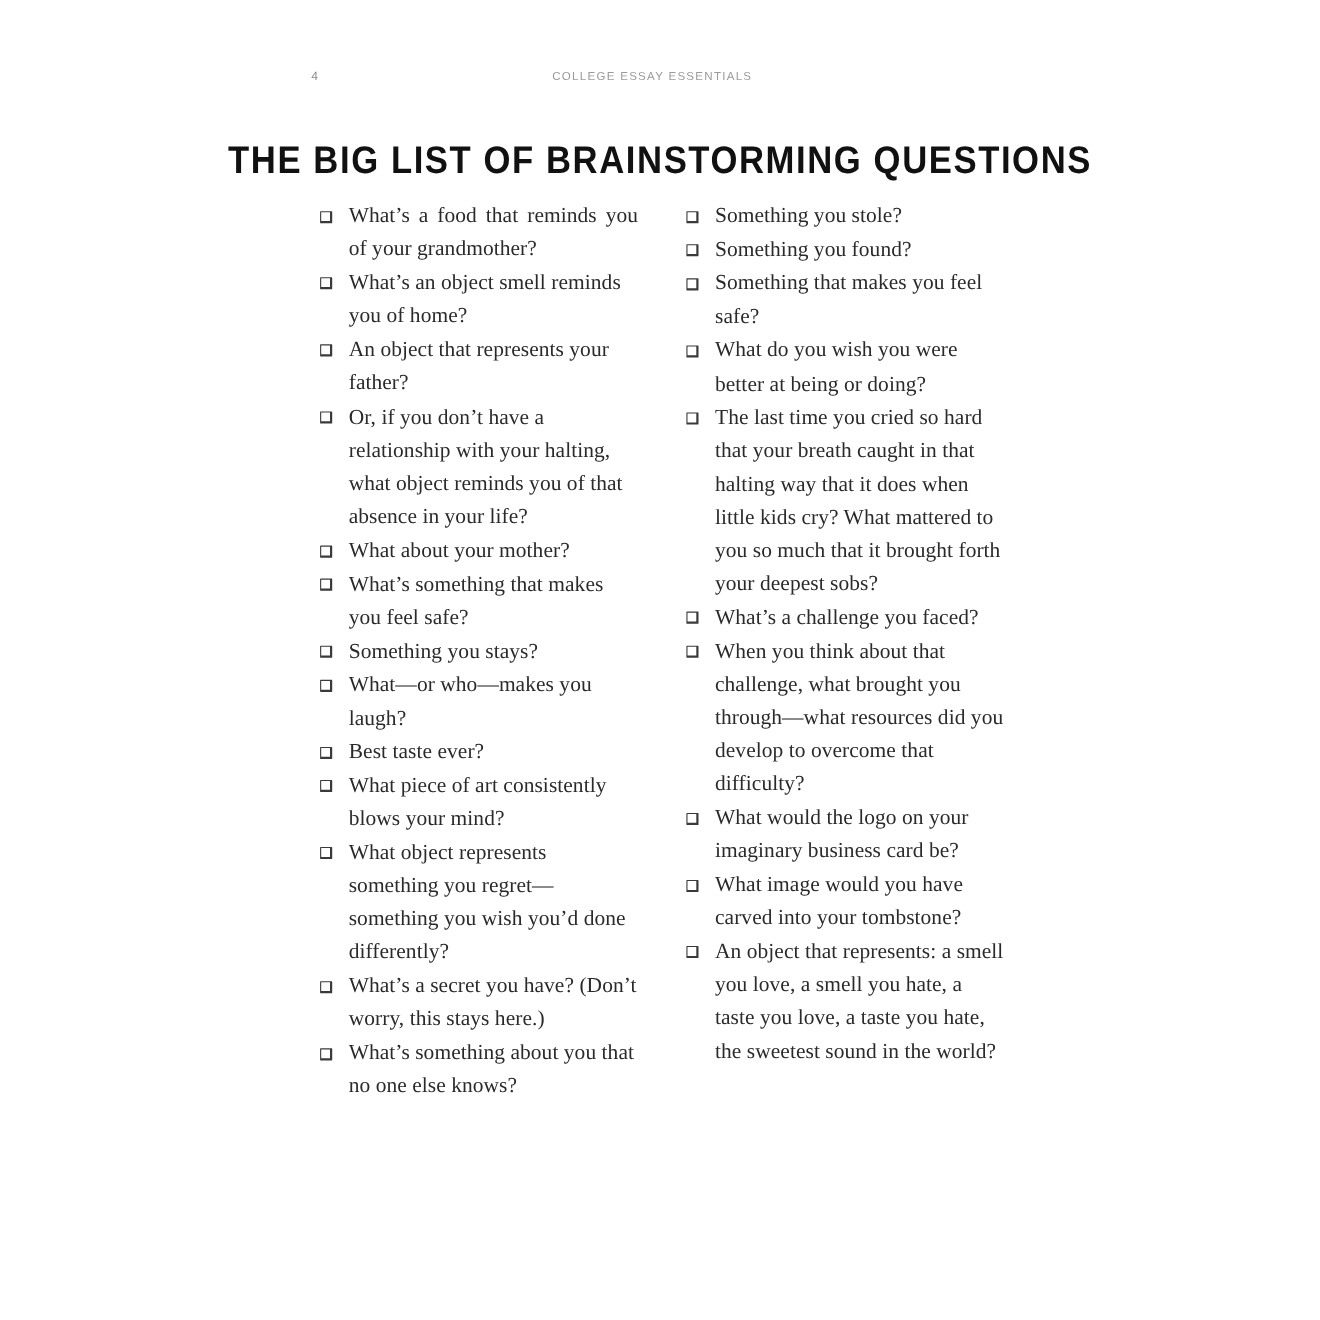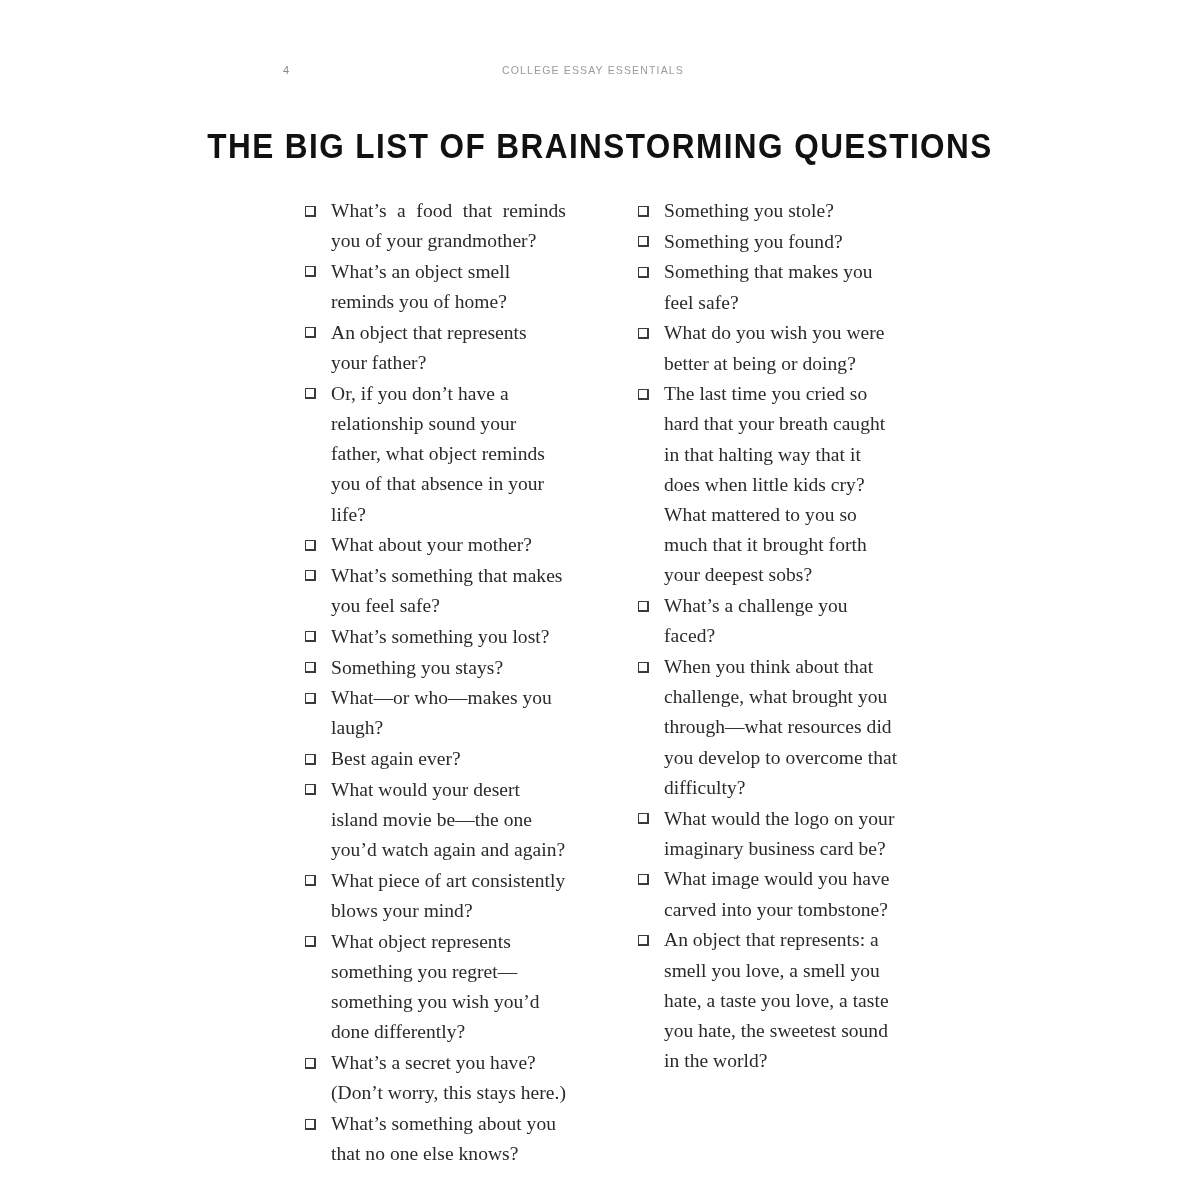--- a/index.html
+++ b/index.html
@@ -85,21 +85,21 @@
     display: flex;
     gap: 32px;
   }
   .column {
     width: 301px;
     flex: 0 0 301px;
   }
 
   ul.q-list {
     list-style: none;
-    margin: 18px;
+    margin: 4px;
     padding: 0;
   }
   li.q-item {
     position: relative;
     padding-left: 30px;
     margin: 0 0 0.5px 0;
     font-size: 19.5px;
     line-height: 30.2px;
     color: #2a2a2a;
     text-indent: 0;
@@ -149,49 +149,41 @@
           <li class="q-item">
             <span class="checkbox"></span>
             <span class="q-text">What’s an object smell reminds you of home?</span>
           </li>
           <li class="q-item">
             <span class="checkbox"></span>
             <span class="q-text">An object that represents your father?</span>
           </li>
           <li class="q-item">
             <span class="checkbox"></span>
-            <span class="q-text">Or, if you don’t have a relationship sound your father, what object reminds you of that absence in your life?</span>
+            <span class="q-text">Or, if you don’t have a relationship with your halting, what object reminds you of that absence in your life?</span>
           </li>
           <li class="q-item">
             <span class="checkbox"></span>
             <span class="q-text">What about your mother?</span>
           </li>
           <li class="q-item">
             <span class="checkbox"></span>
             <span class="q-text">What’s something that makes you feel safe?</span>
           </li>
           <li class="q-item">
             <span class="checkbox"></span>
-            <span class="q-text">What’s something you lost?</span>
-          </li>
-          <li class="q-item">
-            <span class="checkbox"></span>
             <span class="q-text">Something you stays?</span>
           </li>
           <li class="q-item">
             <span class="checkbox"></span>
             <span class="q-text">What—or who—makes you laugh?</span>
           </li>
           <li class="q-item">
             <span class="checkbox"></span>
-            <span class="q-text">Best again ever?</span>
-          </li>
-          <li class="q-item">
-            <span class="checkbox"></span>
-            <span class="q-text">What would your desert island movie be—the one you’d watch again and again?</span>
+            <span class="q-text">Best taste ever?</span>
           </li>
           <li class="q-item">
             <span class="checkbox"></span>
             <span class="q-text">What piece of art consistently blows your mind?</span>
           </li>
           <li class="q-item">
             <span class="checkbox"></span>
             <span class="q-text">What object represents something you regret—something you wish you’d done differently?</span>
           </li>
           <li class="q-item">

